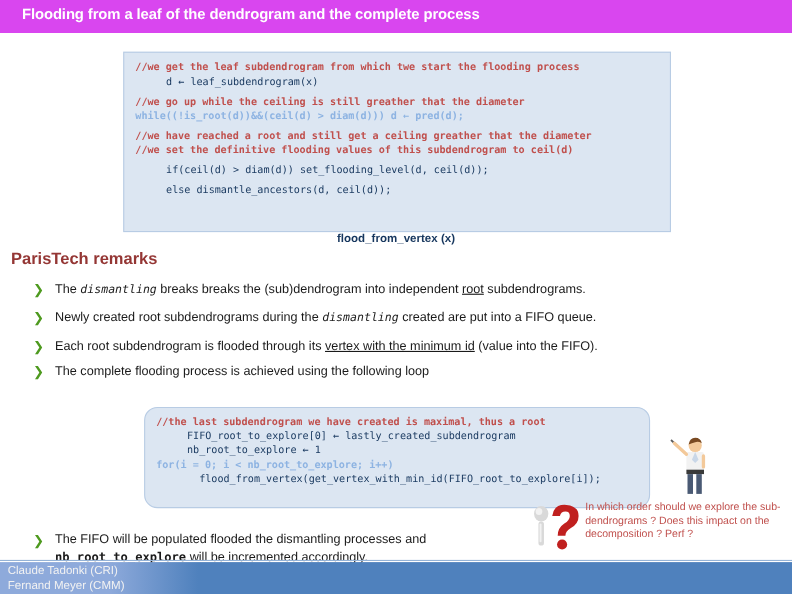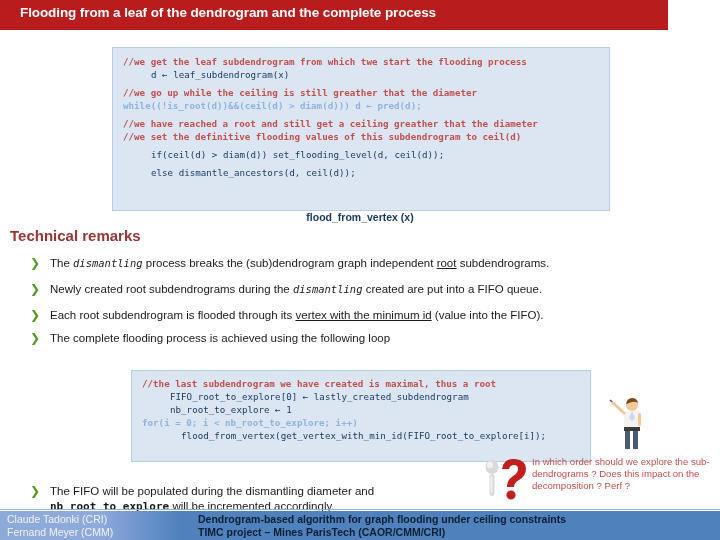--- a/index.html
+++ b/index.html
@@ -12,22 +12,22 @@
     background: #ffffff;
     font-family: "Liberation Sans", sans-serif;
     overflow: hidden;
     position: relative;
   }
 
   
   .title-bar {
     position: absolute;
     left: 0; top: 0;
-    width: 668px; height: 30px;
-    background: #b91c1c;
+    width: 720px; height: 30px;
+    background: #d946ef;
     box-sizing: border-box;
   }
   .title-bar .title-text {
     position: absolute;
     left: 20px; top: 5px;
     font-size: 13.5px;
     font-weight: bold;
     color: #ffffff;
     letter-spacing: -0.1px;
     white-space: nowrap;
@@ -46,20 +46,21 @@
   }
   #code-block-1 {
     left: 112px; top: 47px;
     width: 498px; height: 164px;
     padding: 7px 10px;
   }
   #code-block-2 {
     left: 131px; top: 370px;
     width: 460px; height: 92px;
     padding: 6px 10px;
+    border-radius: 12px;
   }
   .cmt   { color: #c0504d; font-weight: bold; margin-top: 48px; }
   .kw    { color: #8db3e2; font-weight: bold; }
   .plain { color: #17375e; margin-left: 28px; }
   .gap   { display: block; height: 5px; }
 
   
   .code-caption {
     position: absolute;
     left: 0; top: 211px;
@@ -203,25 +204,25 @@
 <span><span class="plain">d ← leaf_subdendrogram(x)</span></span>
 <span class="gap"></span><span><span class="cmt">//we go up while the ceiling is still greather that the diameter</span></span>
 <span><span class="kw">while((!is_root(d))&amp;&amp;(ceil(d) &gt; diam(d))) d ← pred(d);</span></span>
 <span class="gap"></span><span><span class="cmt">//we have reached a root and still get a ceiling greather that the diameter</span></span>
 <span><span class="cmt">//we set the definitive flooding values of this subdendrogram to ceil(d)</span></span>
 <span class="gap"></span><span><span class="plain">if(ceil(d) &gt; diam(d)) set_flooding_level(d, ceil(d));</span></span>
 <span class="gap"></span><span><span class="plain">else dismantle_ancestors(d, ceil(d));</span></span></div>
 
 <div class="code-caption">flood_from_vertex (x)</div>
 
-<div class="section-heading">Technical remarks</div>
+<div class="section-heading">ParisTech remarks</div>
 
 <div class="bullet" id="bullet-1">
   <span class="arrow">❯</span>
-  <span class="btext"><span>The </span><span class="mono">dismantling</span><span> process breaks the (sub)dendrogram graph independent </span><span class="u">root</span><span> subdendrograms.</span></span>
+  <span class="btext"><span>The </span><span class="mono">dismantling</span><span> breaks breaks the (sub)dendrogram into independent </span><span class="u">root</span><span> subdendrograms.</span></span>
 </div>
 
 <div class="bullet" id="bullet-2">
   <span class="arrow">❯</span>
   <span class="btext"><span>Newly created root subdendrograms during the </span><span class="mono">dismantling</span><span> created are put into a FIFO queue.</span></span>
 </div>
 
 <div class="bullet" id="bullet-3">
   <span class="arrow">❯</span>
   <span class="btext"><span>Each root subdendrogram is flooded through its </span><span class="u">vertex with the minimum id</span><span> (value into the FIFO).</span></span>
@@ -248,21 +249,21 @@
     <rect x="16" y="31" width="16" height="4" fill="#3a3a3a"></rect>
     <rect x="17" y="35" width="5" height="18" fill="#4a5a74"></rect>
     <rect x="25" y="35" width="5" height="18" fill="#4a5a74"></rect>
     <path d="M16 17 L5 7" stroke="#f3c99a" stroke-width="3" stroke-linecap="round"></path>
     <rect x="30" y="17" width="3" height="13" rx="1.5" fill="#f3c99a"></rect>
   </svg>
 </div>
 
 <div class="bullet" id="bullet-5">
   <span class="arrow">❯</span>
-  <span class="btext"><span>The FIFO will be populated during the dismantling diameter and </span><span class="monob">nb_root_to_explore</span><span> will be incremented accordingly.</span></span>
+  <span class="btext"><span>The FIFO will be populated flooded the dismantling processes and </span><span class="monob">nb_root_to_explore</span><span> will be incremented accordingly.</span></span>
 </div>
 
 <div class="question-callout">
   <div class="qmark-icon">
     <svg viewBox="0 0 48 48" width="48" height="48" aria-hidden="true">
       <ellipse cx="12" cy="12" rx="6.5" ry="7" fill="#d9d9d9"></ellipse>
       <ellipse cx="10" cy="10" rx="3" ry="3.2" fill="#f2f2f2"></ellipse>
       <rect x="9.5" y="19" width="5" height="22" rx="2.4" fill="#d9d9d9"></rect>
       <rect x="10.5" y="21" width="1.8" height="17" rx="0.9" fill="#f2f2f2"></rect>
       <path d="M22 14 q1.5 -11 13 -10 q11 1 11 10 q0 7 -7 11 q-5 3 -5 7 l-7 0 q0 -7 6 -11 q5 -3 5 -7 q0 -4 -4 -4 q-4 0 -5 4 z" fill="#c0201f"></path>
@@ -273,17 +274,13 @@
 </div>
 
 <div class="footer-sep"></div>
 <div class="footer">
   <div class="footer-left-band"></div>
   <div class="footer-right-band"></div>
   <div class="footer-authors">
     <div>Claude Tadonki (CRI)</div>
     <div>Fernand Meyer (CMM)</div>
   </div>
-  <div class="footer-title">
-    <div>Dendrogram-based algorithm for graph flooding under ceiling constraints</div>
-    <div>TIMC project – Mines ParisTech (CAOR/CMM/CRI)</div>
-  </div>
 </div>
 
 </body></html>

